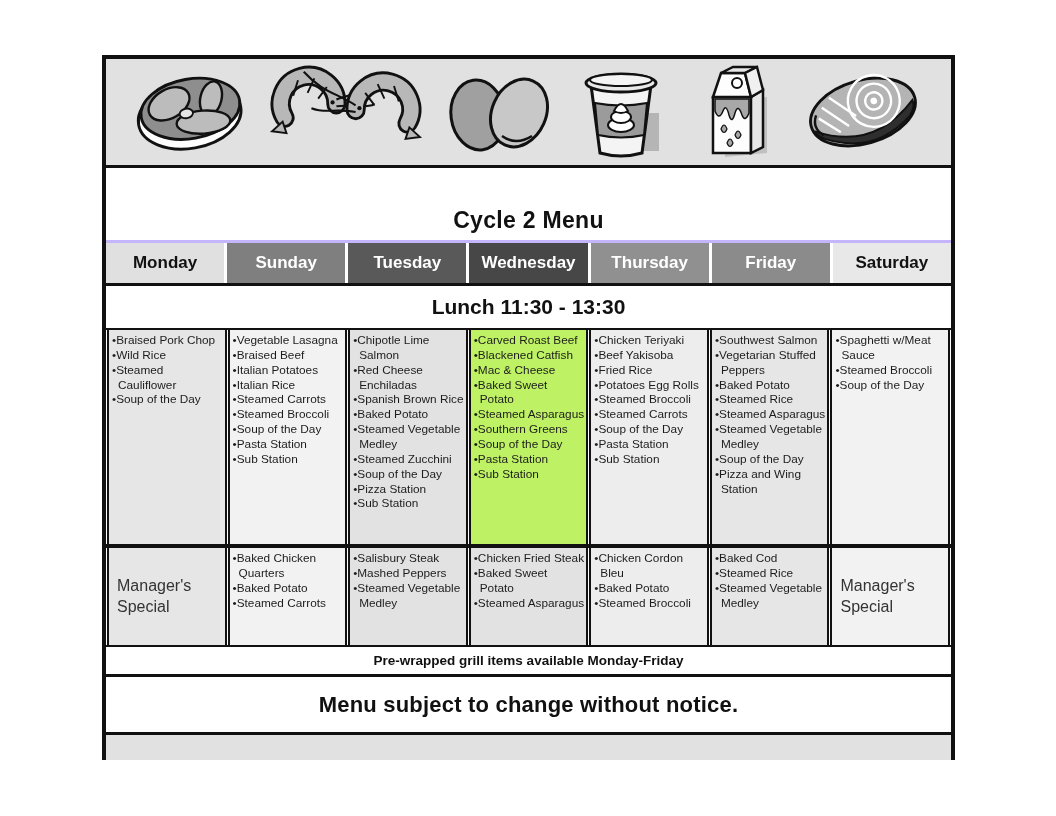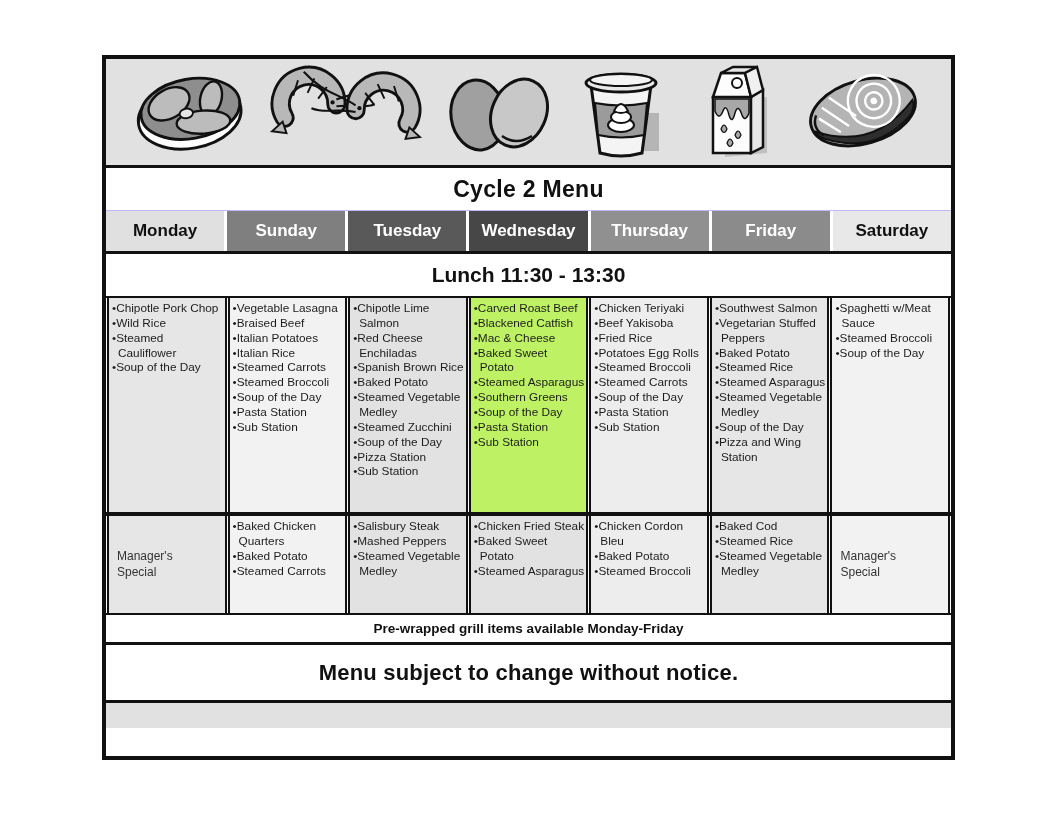--- a/index.html
+++ b/index.html
@@ -12,23 +12,23 @@
   .menu-table{
     position:absolute;left:102px;top:55px;width:853px;height:705px;
     border:4px solid #111;background:#fff;
   }
   .banner{
     height:109px;background:#e1e1e1;border-bottom:3px solid #111;
     display:flex;align-items:center;justify-content:space-evenly;padding:2px 6px;
   }
   .banner svg{display:block;}
   .title-row{
-    height:43px;border-bottom:1px solid #c4b5fd;background:#fff;
+    height:43px;border-bottom:3px solid #c4b5fd;background:#fff;
     display:flex;align-items:center;justify-content:center;
-    font-size:23px;font-weight:bold;letter-spacing:.3px;
+    font-size:23px;font-weight:bold;letter-spacing:.3px;margin-top:32px;
   }
   .day-row{
     height:43px;border-bottom:3px solid #111;background:#fff;
     display:flex;gap:3px;
   }
   .day-cell{
     flex:1;display:flex;align-items:center;justify-content:center;
     font-size:17px;font-weight:bold;
   }
   .section-header{
@@ -44,21 +44,21 @@
   .menu-cell{
     flex:1;border-left:2px solid #111;border-right:2px solid #111;
     padding:3px 2px 3px 3px;overflow:hidden;
   }
   .menu-cell ul{margin:0;padding:0;list-style:none;}
   .menu-cell li{
     font-size:11.8px;line-height:1.26;color:#1c1c1c;
     padding-left:6px;text-indent:-6px;
   }
   .menu-cell.plain{display:flex;align-items:center;}
-  .plain-text{font-size:12px;color:#333;line-height:1.3;padding-left:5px;width:78px;}
+  .plain-text{font-size:16px;color:#333;line-height:1.3;padding-left:5px;width:78px;}
   .note1-row{
     height:30px;border-bottom:3px solid #111;background:#fff;
     display:flex;align-items:center;justify-content:center;
     font-size:13.5px;font-weight:bold;
   }
   .note2-row{
     height:58px;border-bottom:3px solid #111;background:#fff;
     display:flex;align-items:center;justify-content:center;
     font-size:22px;font-weight:bold;letter-spacing:.2px;
   }
@@ -151,21 +151,21 @@
       <div class="day-cell" style="background: rgb(71, 71, 71); color: rgb(255, 255, 255);">Wednesday</div>
       <div class="day-cell" style="background: rgb(144, 144, 144); color: rgb(255, 255, 255);">Thursday</div>
       <div class="day-cell" style="background: rgb(139, 139, 139); color: rgb(255, 255, 255);">Friday</div>
       <div class="day-cell" style="background: rgb(232, 232, 232); color: rgb(17, 17, 17);">Saturday</div>
     </div>
 
   <div class="section-header">Lunch 11:30 - 13:30</div>
   <div class="menu-grid lunch-grid">
       <div class="menu-cell" style="background: rgb(230, 230, 230);">
         <ul>
-          <li>•Chipotle Pork Chop</li>
+          <li>•Braised Pork Chop</li>
           <li>•Wild Rice</li>
           <li>•Steamed Cauliflower</li>
           <li>•Soup of the Day</li>
         </ul>
       </div>
       <div class="menu-cell" style="background: rgb(242, 242, 242);">
         <ul>
           <li>•Vegetable Lasagna</li>
           <li>•Braised Beef</li>
           <li>•Italian Potatoes</li>

